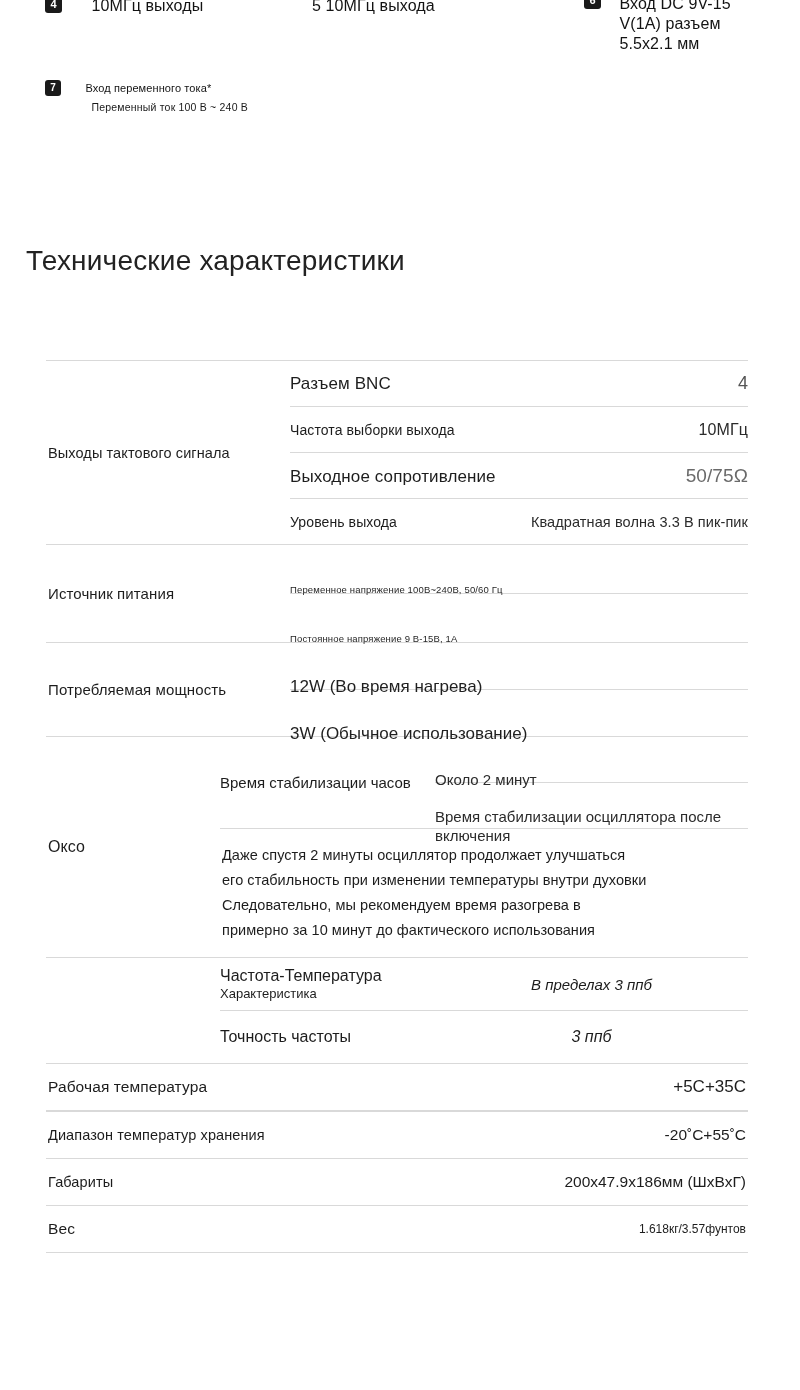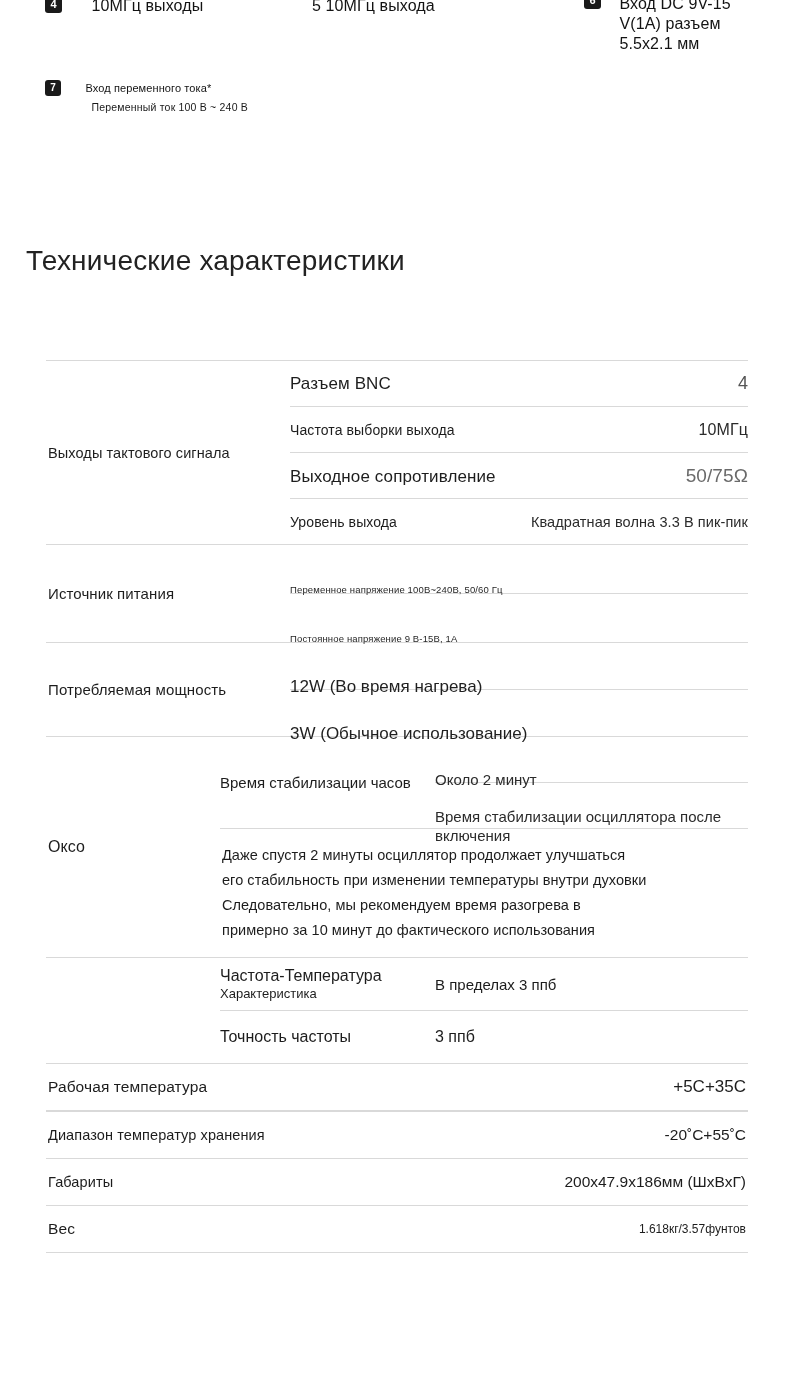--- a/index.html
+++ b/index.html
@@ -192,21 +192,21 @@
     line-height: 25px;
     color: #1d1d1d;
     letter-spacing: .05px;
   }
 
   
   .g-freq .group-label { width: 172px; }
   .g-freq .group-rows { width: 530px; }
   .g-freq .fr { display: flex; align-items: center; min-height: 52px; }
   .g-freq .fr-label { flex: 0 0 auto; width: 215px; }
-  .g-freq .fr-value { flex: 1 1 auto; text-align: left; }
+  .g-freq .fr-value { flex: 1 1 auto; text-align: center; font-style: italic; }
   .g-freq .ft-main { font-size: 16px; color: #1d1d1d; display: block; }
   .g-freq .ft-sub { font-size: 13px; color: #1d1d1d; display: block; margin-top: 1px; }
   .g-freq .fr1 .fr-value { font-size: 15px; }
   .g-freq .fr2 .fr-label { font-size: 16px; }
   .g-freq .fr2 .fr-value { font-size: 16px; }
 
   
   .plainrow {
     display: flex;
     align-items: center;

